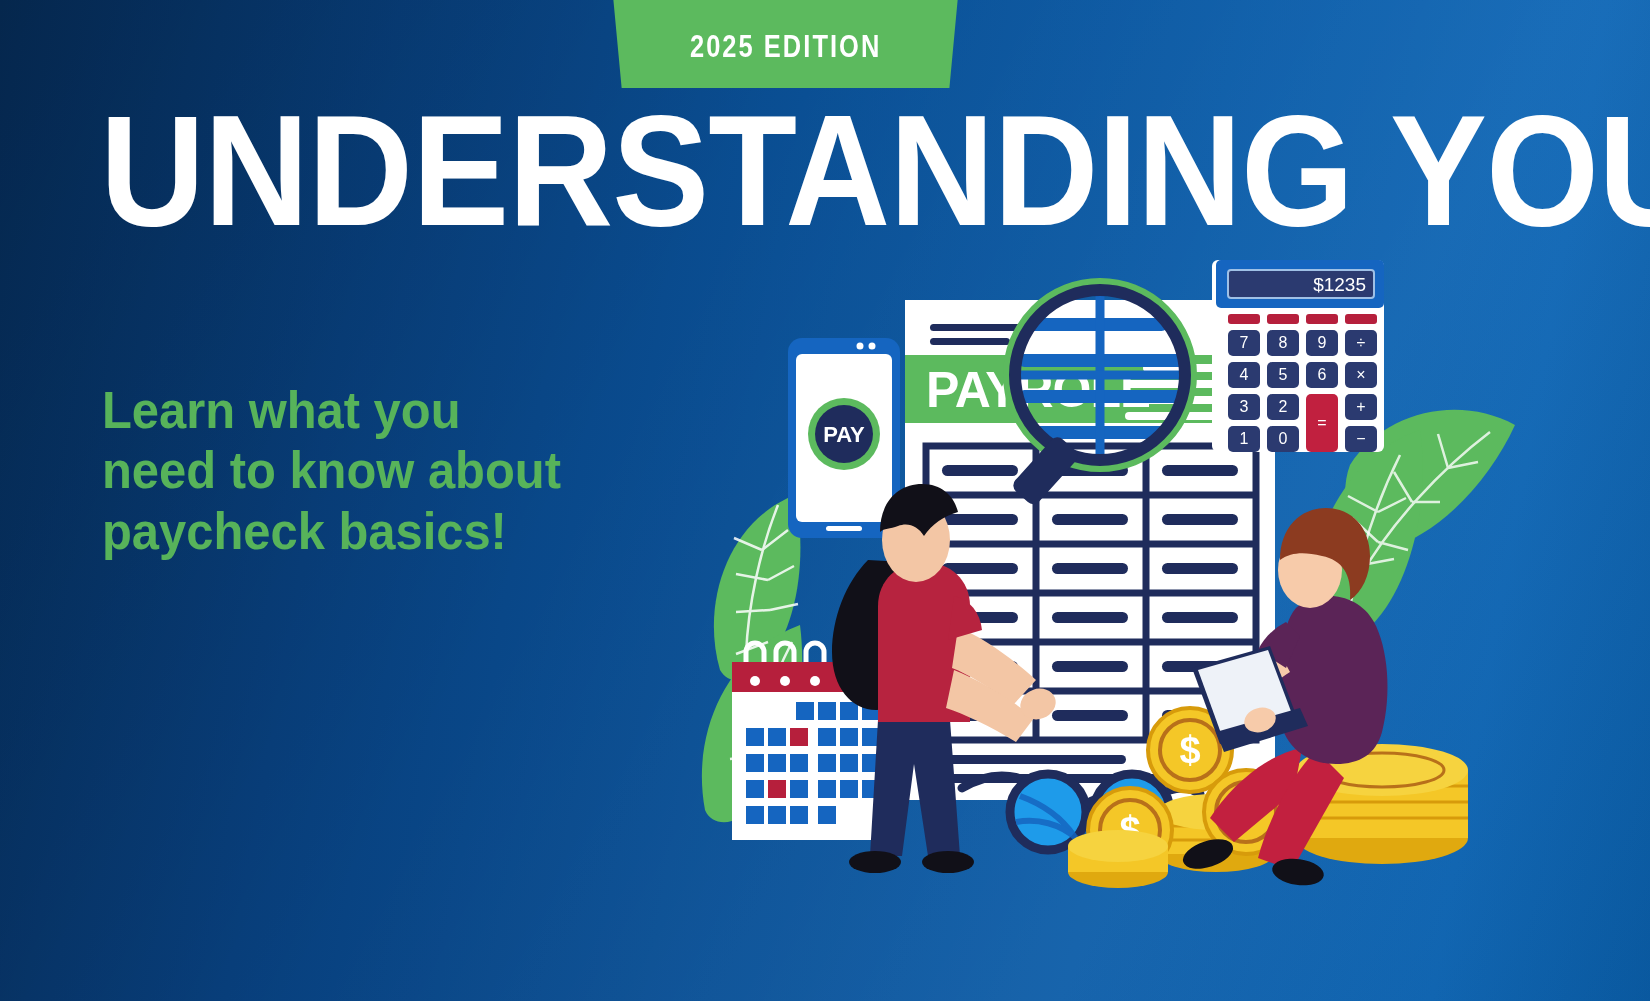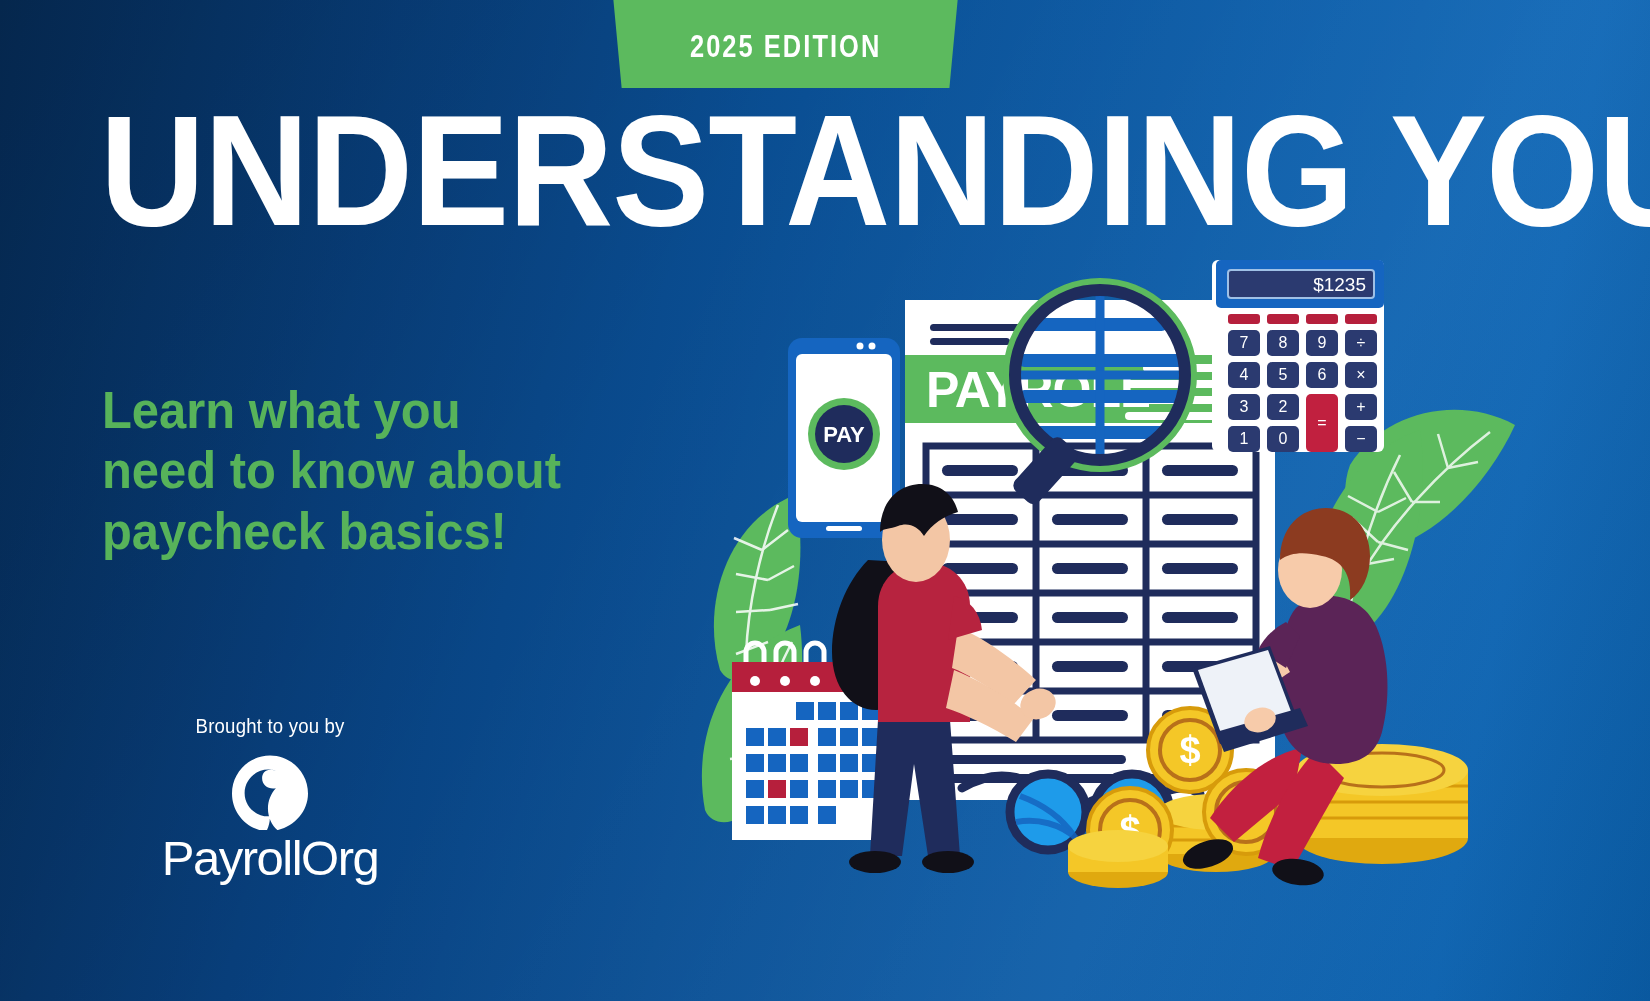--- a/index.html
+++ b/index.html
@@ -63,27 +63,20 @@
   </div>
 
   <div class="headline">UNDERSTANDING YOUR PAY</div>
 
   <div class="subhead">
     <span class="ln">Learn what you</span>
     <span class="ln">need to know about</span>
     <span class="ln">paycheck basics!</span>
   </div>
 
-  <div class="brand">
-    <span class="brand-kicker">Brought to you by</span>
-    <svg class="brand-mark" viewBox="0 0 100 100" aria-hidden="true">
-      <path fill="#ffffff" d="M50 2C22.4 2 0 24.4 0 52c0 26 19.9 47.4 45.2 49.8 3.6-7.1 5-13.8 4.4-19.8-17.8 1-33-12.7-33-30.7 0-17 13.8-30.8 30.8-30.8 3.7 0 7.2.6 10.4 1.8C46 17.5 39.6 23.9 39.6 31.9c0 9.6 9.2 15.2 18.1 13.1-6.5 7-10.4 16.4-10.4 26.6 0 11.3 4.8 21.5 12.5 28.6C82.4 94.8 100 75.5 100 52 100 24.4 77.6 2 50 2z"></path>
-    </svg>
-    <span class="brand-word">PayrollOrg</span>
-  </div>
 
   <div class="art">
     <svg viewBox="0 0 900 700" xmlns="http://www.w3.org/2000/svg">
       <defs>
         <clipPath id="lensClip">
             <circle cx="400" cy="125" r="88"></circle>
           </clipPath>
         <clipPath id="paperClip">
             <rect x="205" y="50" width="370" height="500" rx="2"></rect>
           </clipPath>

